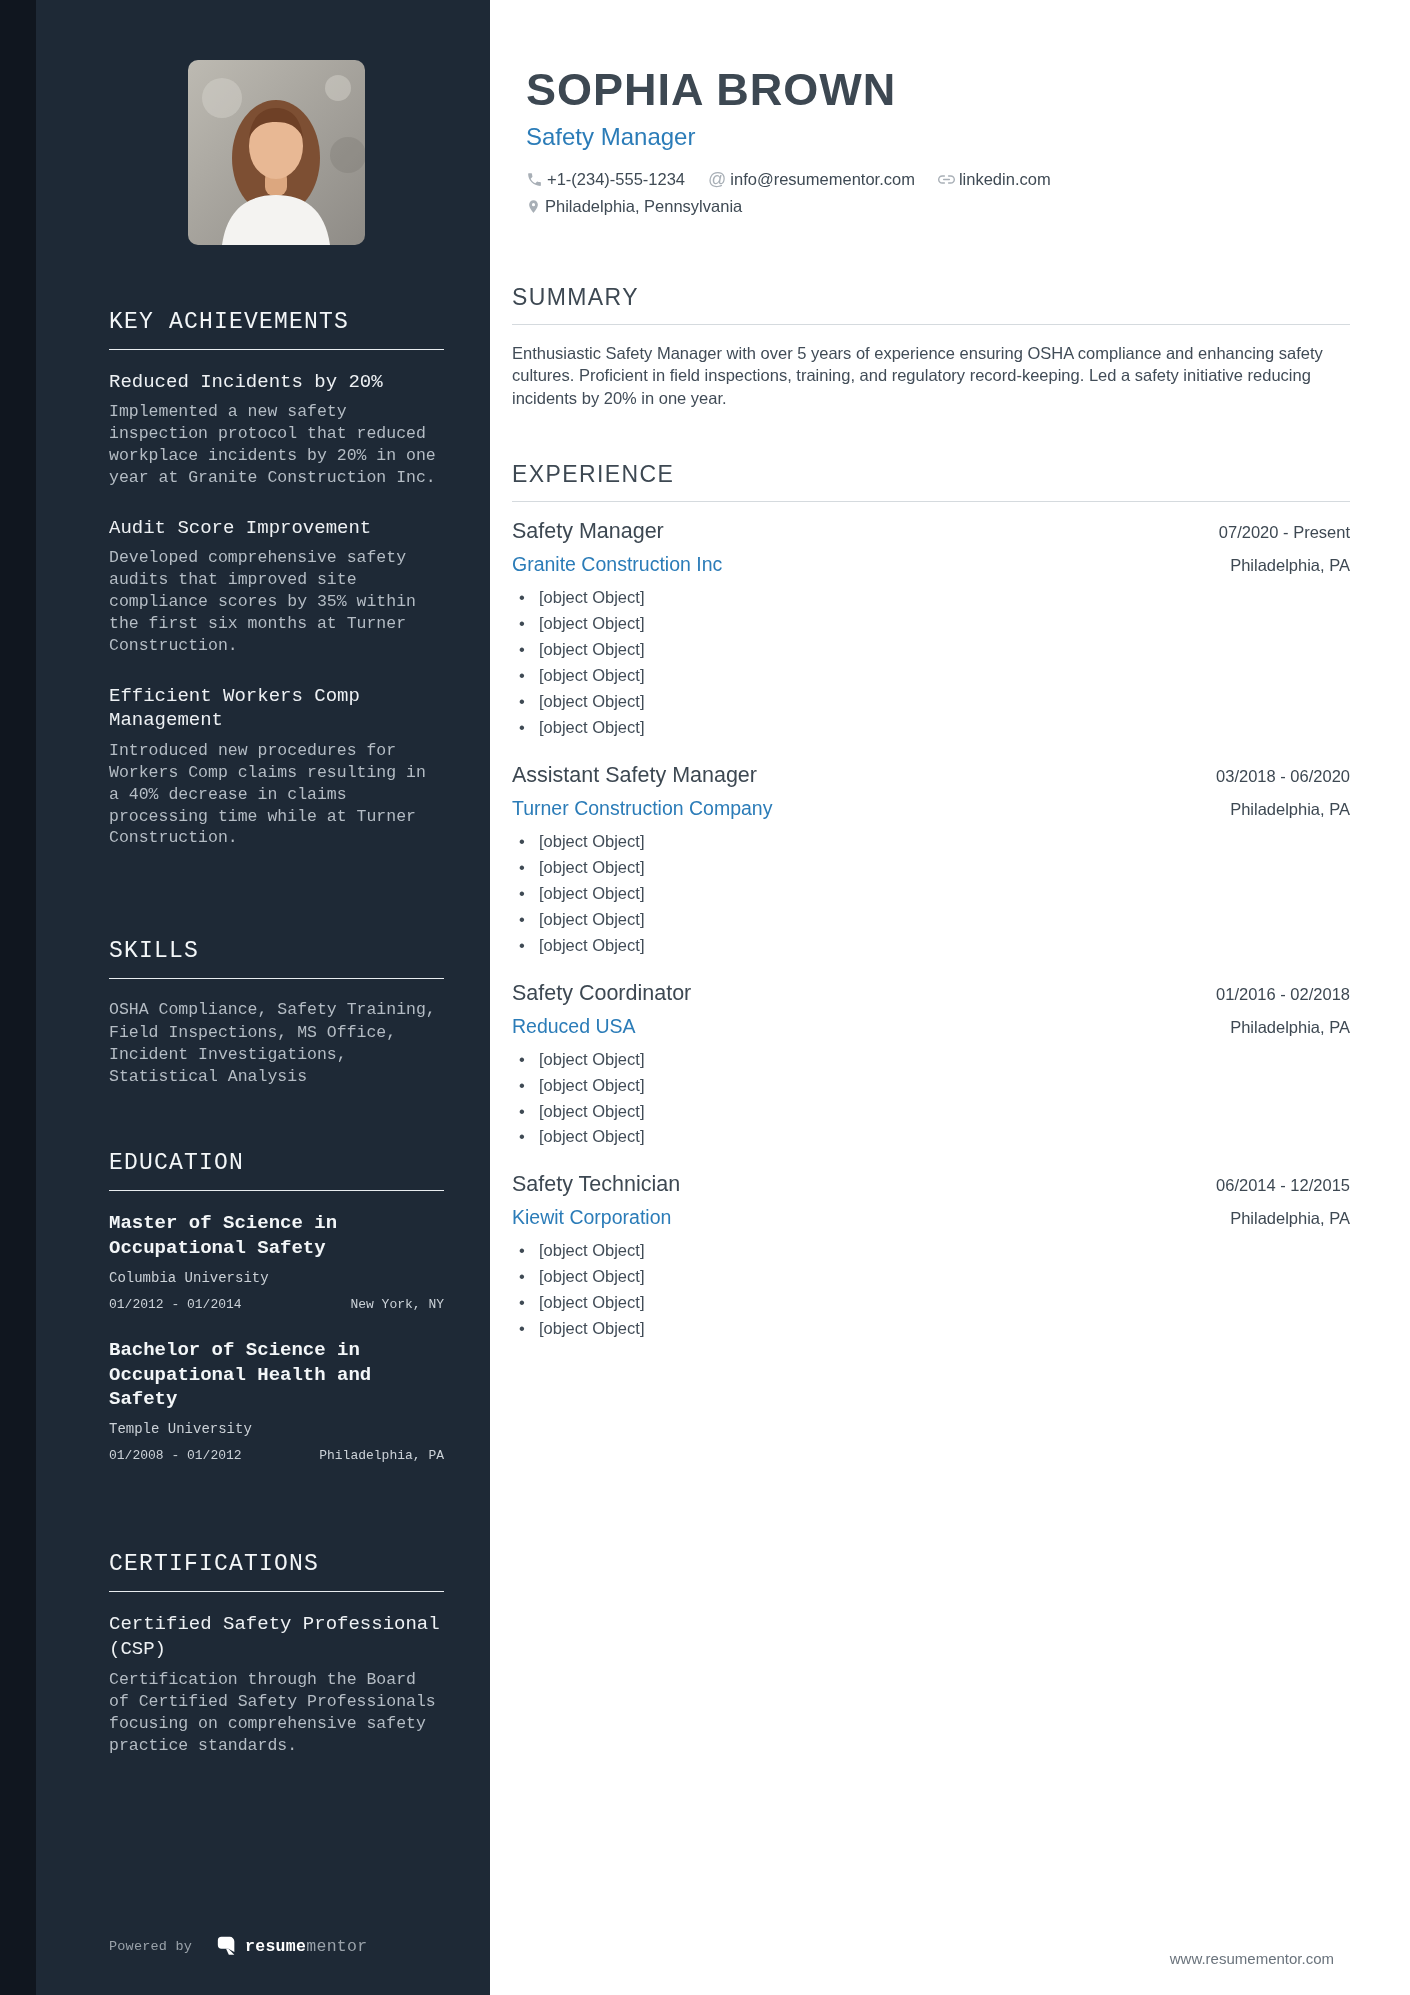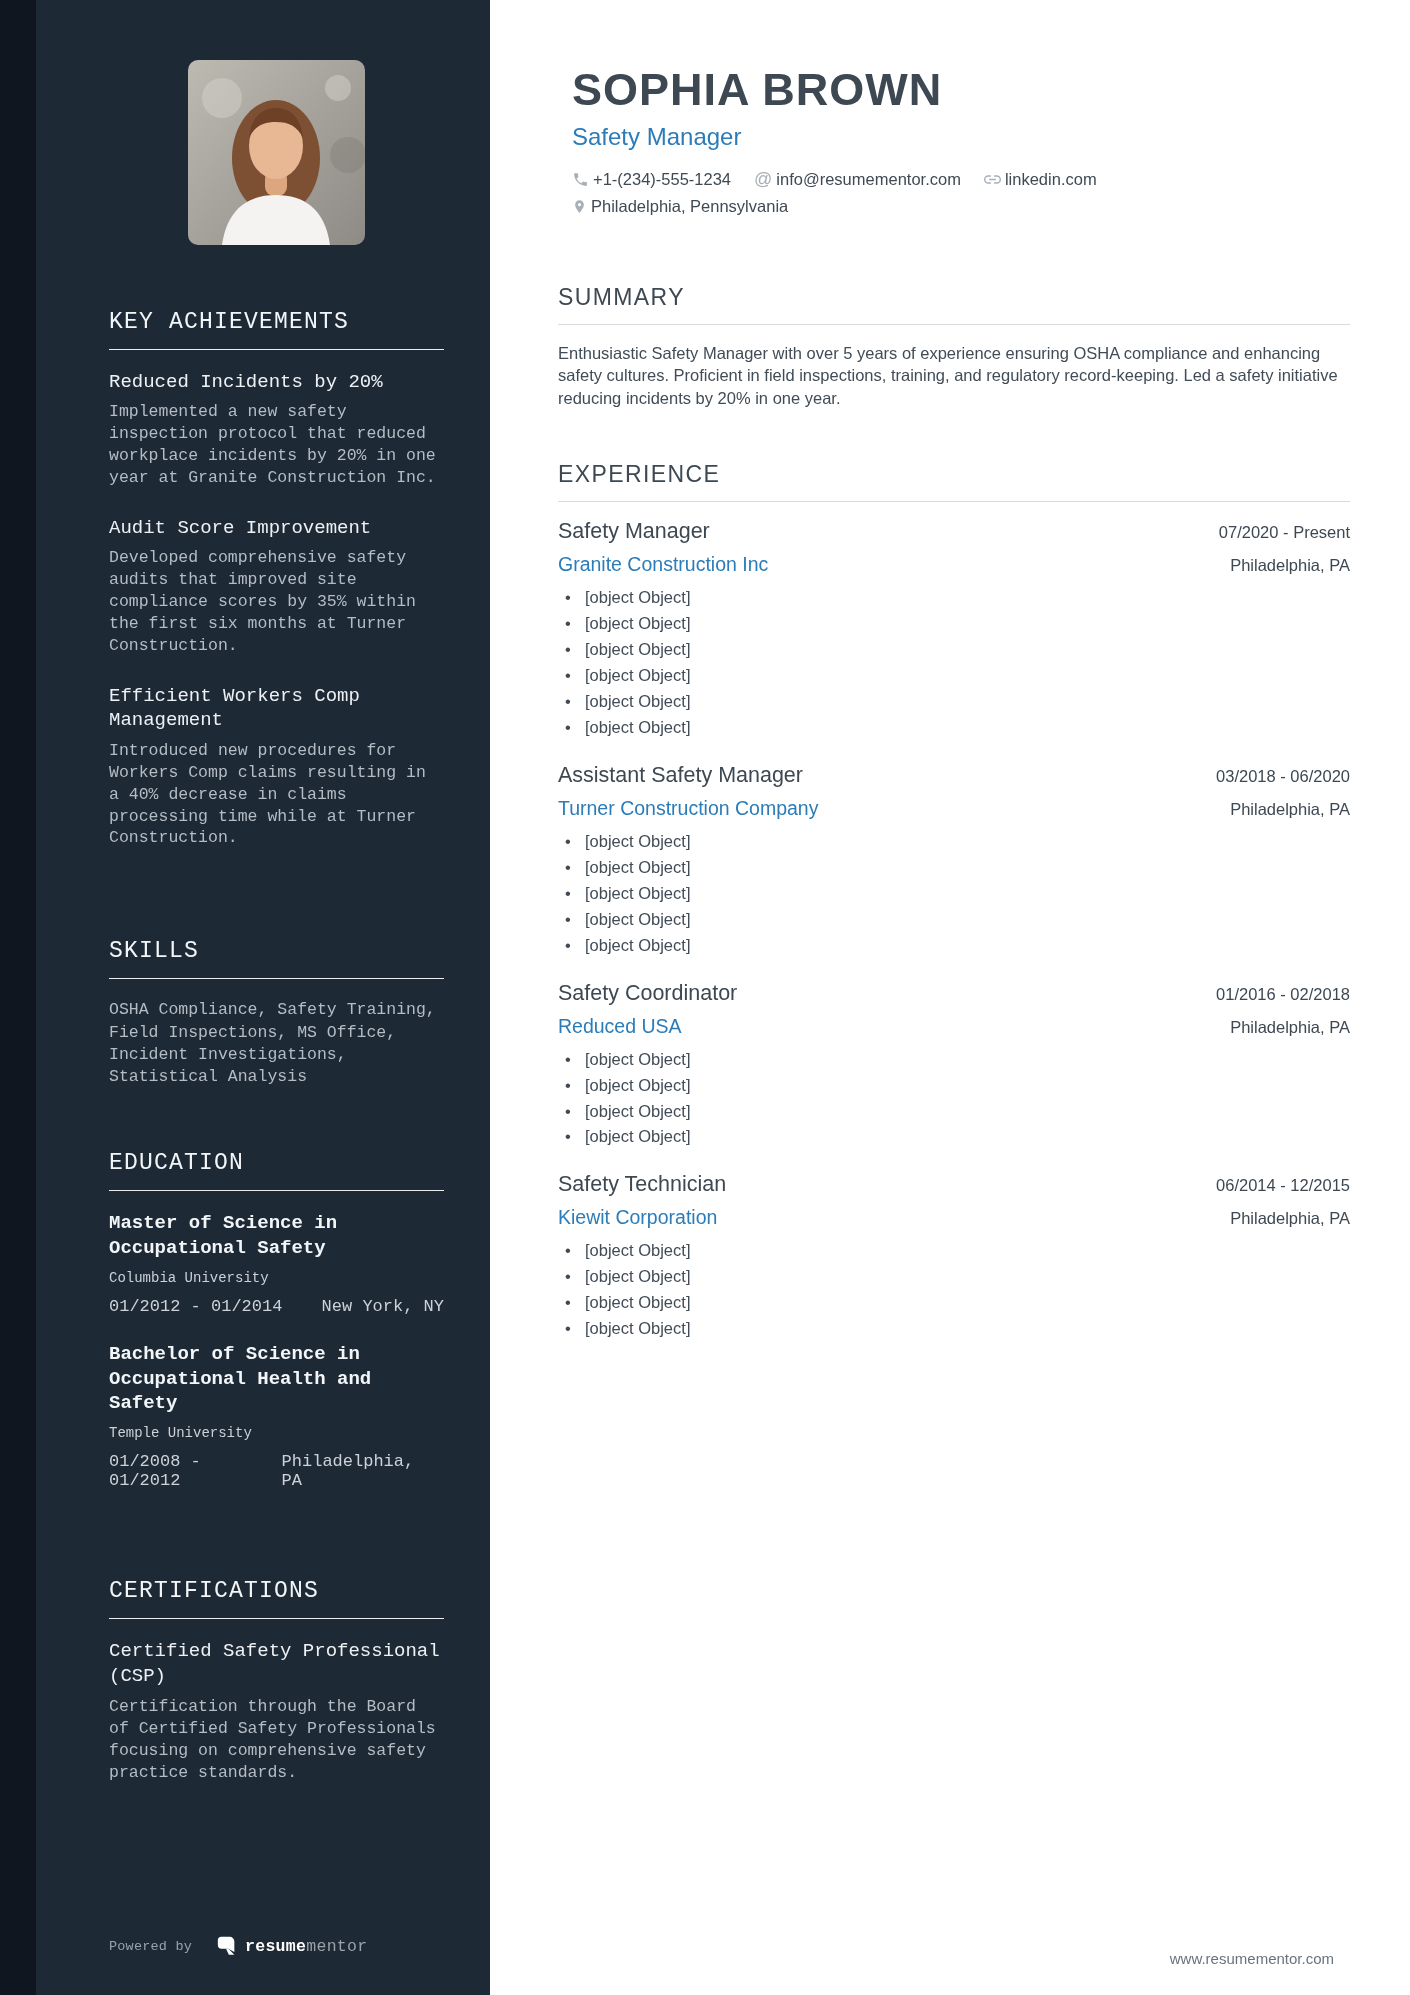--- a/index.html
+++ b/index.html
@@ -19,32 +19,32 @@
   .side-h{margin:0;font-size:23px;font-weight:400;letter-spacing:1.2px;color:#f3f6f8;}
   .side-rule{border:none;border-top:1.5px solid #e9edf0;margin:14px 0 20px;}
   .ach{margin-bottom:27px;}
   .ach h3{margin:0 0 7px;font-size:19px;font-weight:400;line-height:1.28;color:#eef1f4;}
   .ach p{margin:0;font-size:16.5px;line-height:1.33;color:#b4bcc4;}
   .skills-text{margin:0;font-size:16.5px;line-height:1.35;color:#b4bcc4;}
   .edu{margin-bottom:26px;}
   .edu h3{margin:0;font-size:19px;font-weight:700;line-height:1.3;color:#f3f6f8;}
   .edu .school{margin-top:9px;font-size:14px;color:#ccd2d8;}
   .edu .edu-row{display:flex;justify-content:space-between;margin-top:11px;
-                font-size:17px;color:#ccd2d8;}
+                font-size:13px;color:#ccd2d8;}
   .cert h3{margin:0 0 8px;font-size:19px;font-weight:400;line-height:1.3;color:#eef1f4;}
   .cert p{margin:0;font-size:16.5px;line-height:1.33;color:#b4bcc4;}
   .side-footer{margin-top:auto;display:flex;align-items:center;gap:24px;padding-bottom:4px;}
   .powered{font-size:13.5px;color:#9aa2aa;letter-spacing:.2px;}
   .brand{display:flex;align-items:center;gap:7px;}
   .brand-text{font-size:16.5px;letter-spacing:.3px;}
   .brand-bold{color:#ffffff;font-weight:700;}
   .brand-light{color:#9aa2aa;font-weight:400;}
 
   
-  .main{box-sizing:border-box;flex:1;padding:64px 60px 28px 68px;position:relative;
+  .main{box-sizing:border-box;flex:1;padding:64px 60px 28px 22px;position:relative;
         display:flex;flex-direction:column;}
   .name{margin:0 0 0 14px;font-size:45px;font-weight:700;letter-spacing:1px;
         color:var(--heading,#3d4852);}
   .job-title-top{margin:7px 0 0 14px;font-size:24px;color:var(--accent,#2b7cb8);}
   .contact-row{display:flex;align-items:center;gap:9px;margin:18px 0 0 14px;
                font-size:16.5px;color:#3f4a54;}
   .contact-row.second{margin-top:7px;}
   .contact-item{display:flex;align-items:center;gap:4px;margin-right:14px;}
   .icon{display:inline-flex;align-items:center;justify-content:center;color:#a8afb6;}
   .at-glyph{font-size:18px;color:#a8afb6;font-weight:400;}

